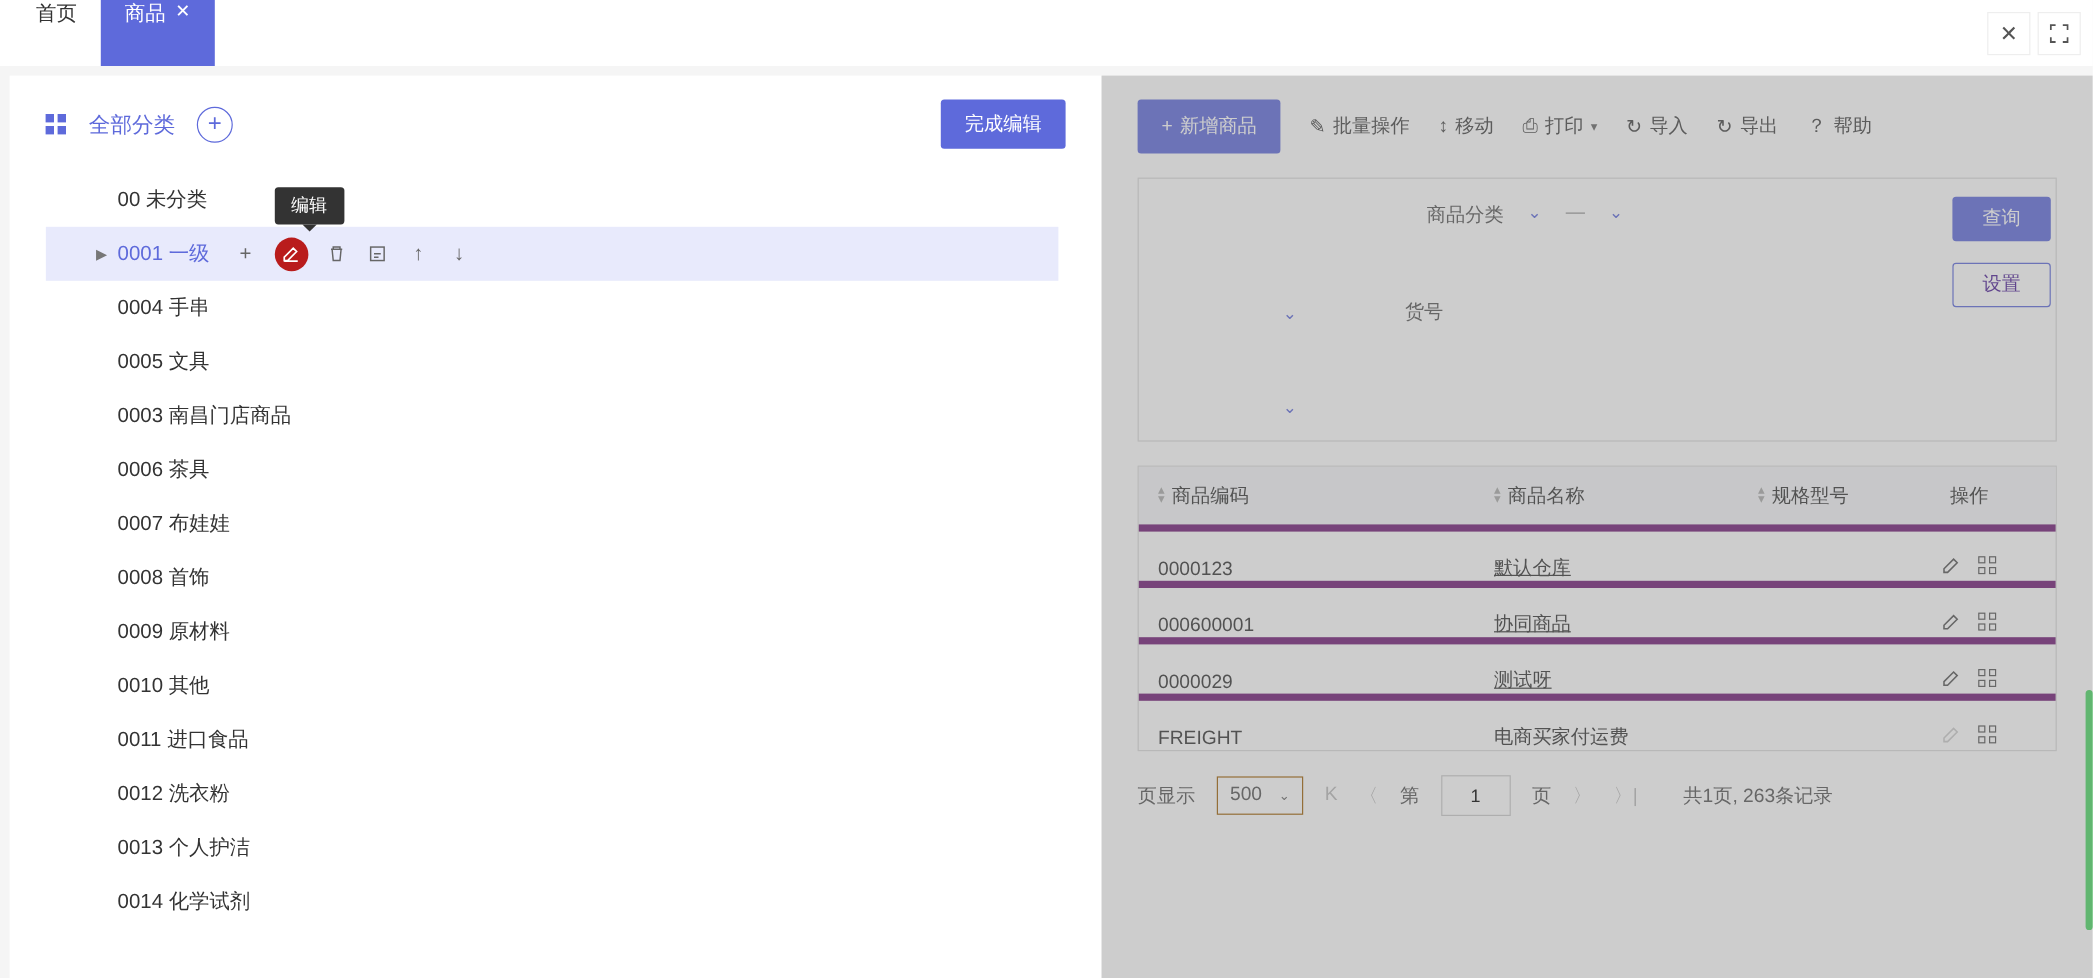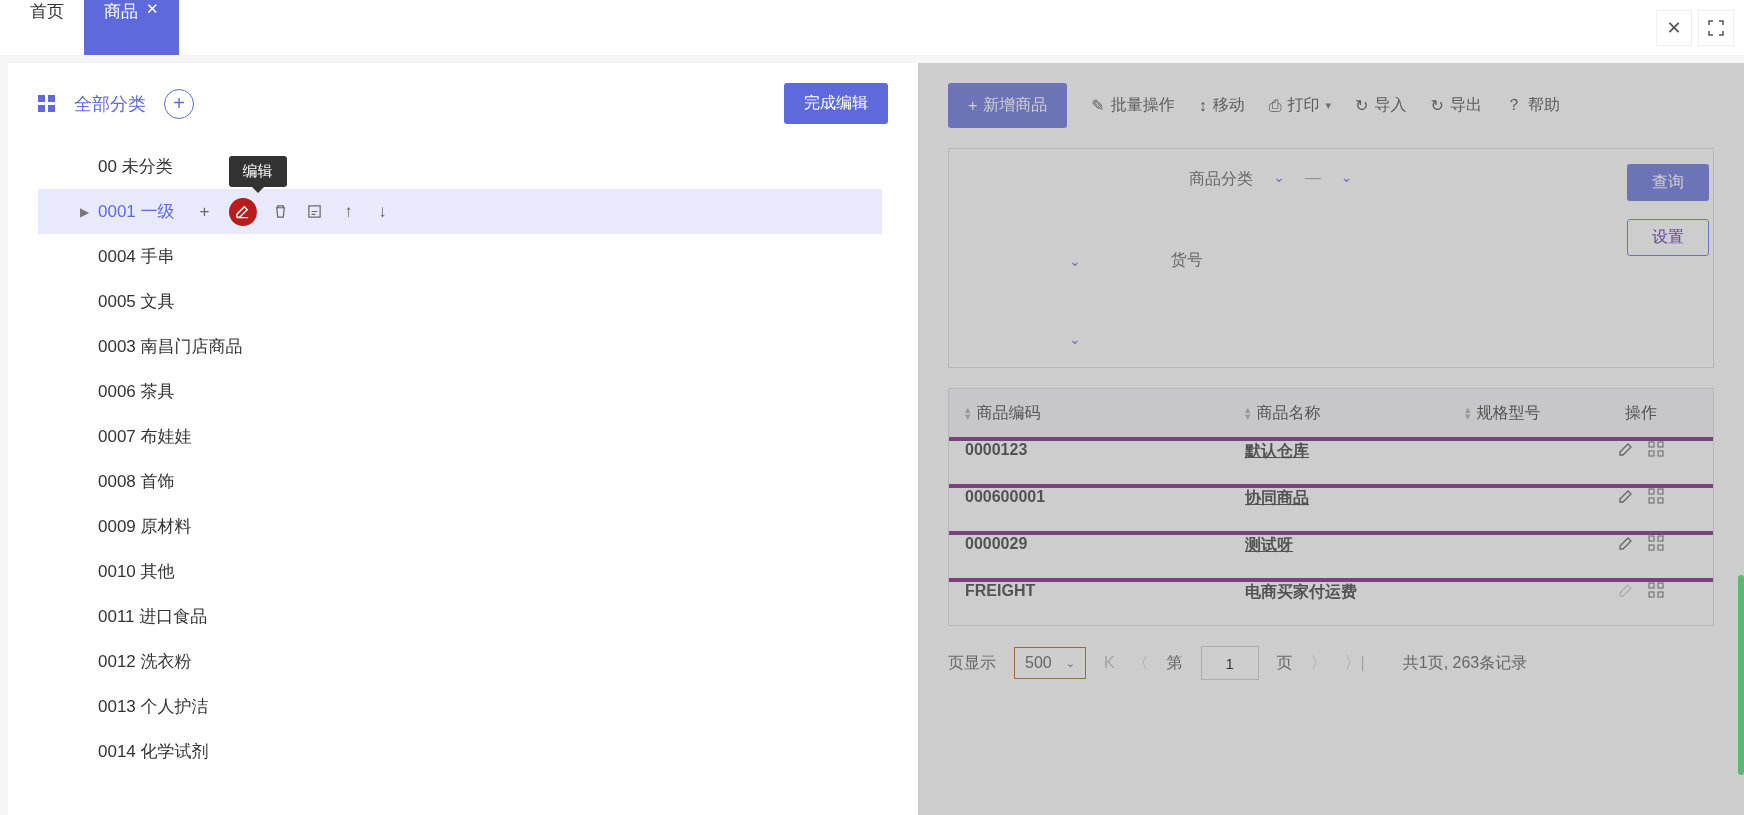--- a/index.html
+++ b/index.html
@@ -62,21 +62,21 @@
 
 
 .tbl { margin-top: 20px; border: 1px solid #ddd; }
 .tbl-head { display: flex; background: #f5f6f8; height: 48px; align-items: center; font-size: 16px; color: #333; }
 .th, .td { padding: 0 16px; display: flex; align-items: center; gap: 6px; }
 .col-code { width: 280px; }
 .col-name { width: 220px; }
 .col-spec { width: 120px; }
 .col-ops { flex: 1; justify-content: center; }
 .sort-ic { color: #aaa; font-size: 11px; line-height: 7px; display: flex; flex-direction: column; }
-.tbl-row { display: flex; height: 47px; align-items: flex-start; border-top: 4px solid #701a75; font-size: 16px; font-weight: bold; }
+.tbl-row { display: flex; height: 47px; align-items: flex-end; border-top: 6px solid #701a75; font-size: 16px; }
 .td .link { text-decoration: underline; color: #333; cursor: pointer; }
 .row-ops { display: flex; gap: 14px; color: #555; }
 .op-dis { color: #ccc; }
 
 
 .pager { display: flex; align-items: center; gap: 18px; margin-top: 20px; font-size: 16px; color: #555; }
 .pg-sel { border: 1px solid #a16207; padding: 6px 10px; display: flex; align-items: center; gap: 14px; }
 .pg-btn { color: #bbb; cursor: pointer; font-size: 16px; }
 .pg-input { width: 58px; height: 34px; border: 1px solid #ccc; text-align: center; font-size: 15px; }
 

